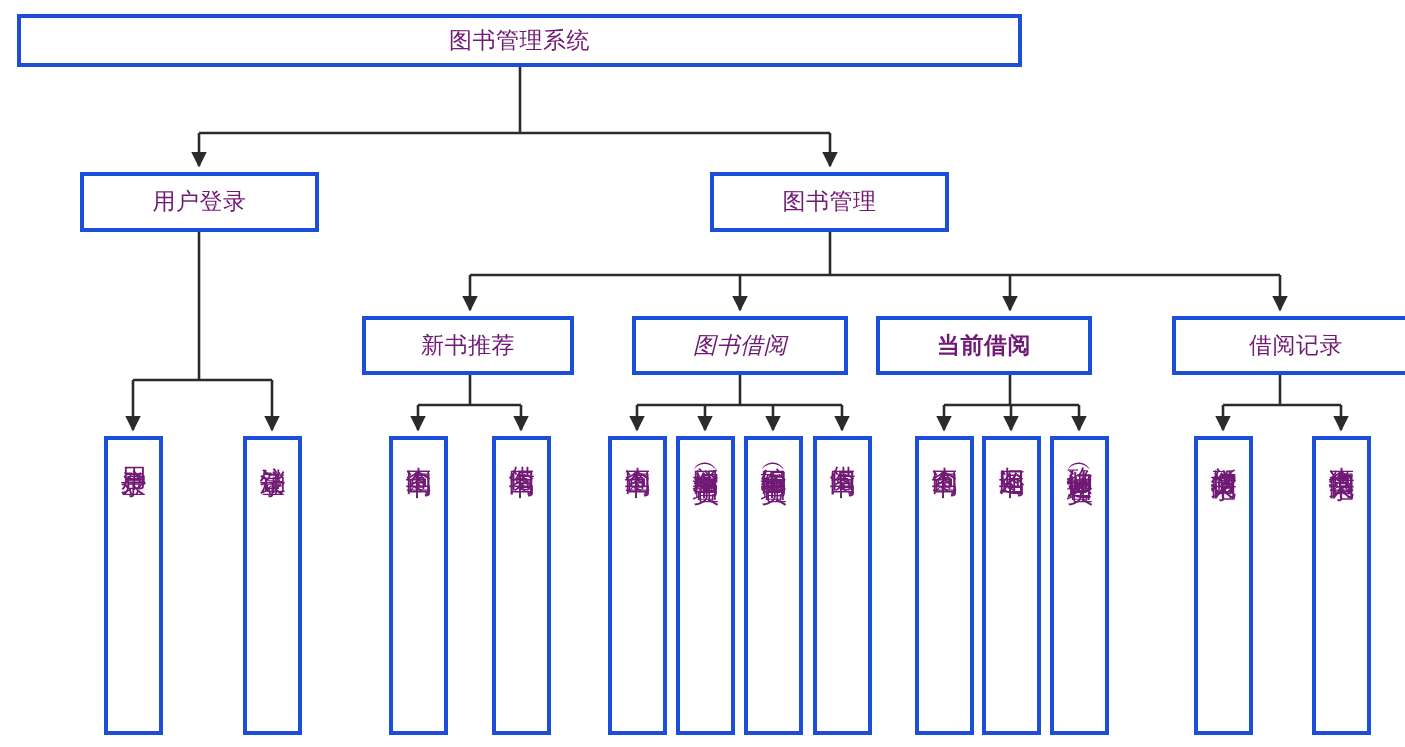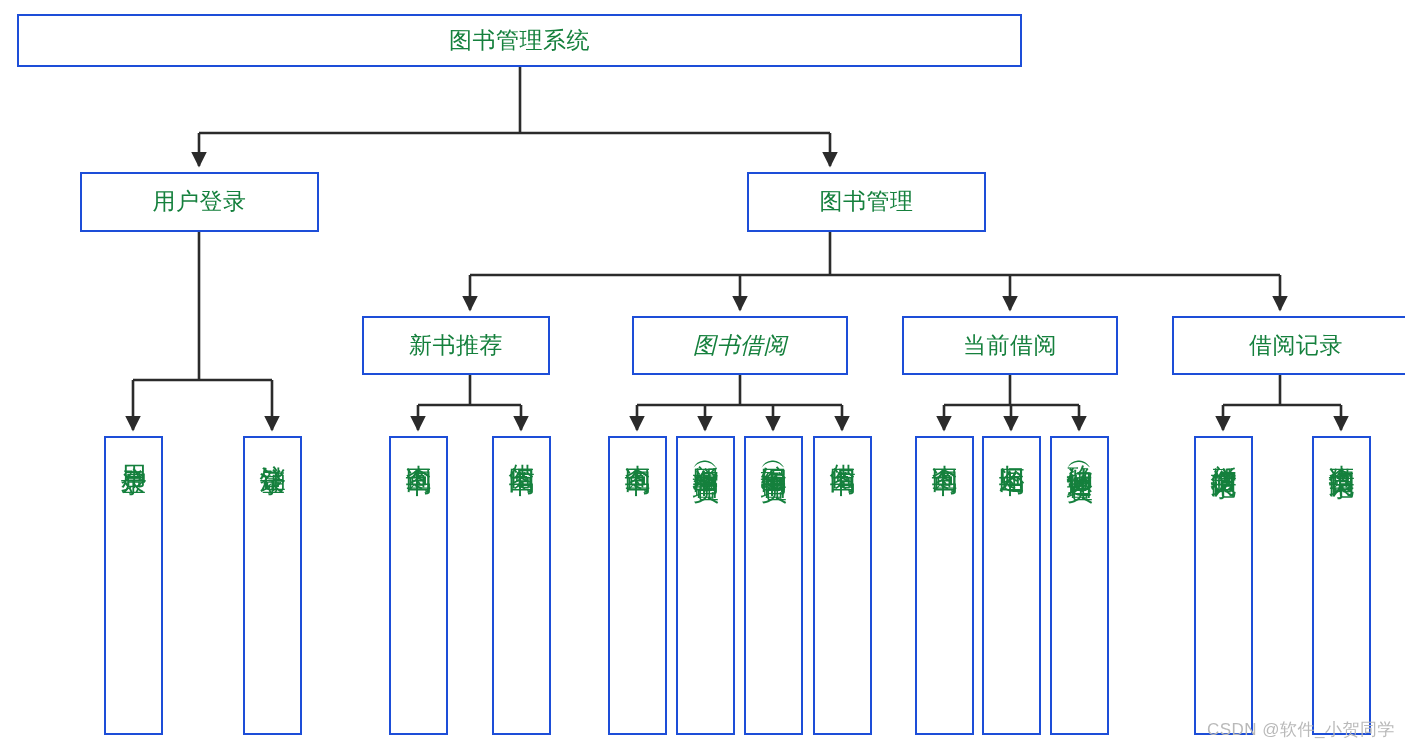--- a/index.html
+++ b/index.html
@@ -22,25 +22,25 @@
     position: absolute;
     left: 0;
     top: 0;
     width: 1405px;
     height: 747px;
   }
   .node {
     position: absolute;
     box-sizing: border-box;
     background: #ffffff;
-    border: 2px solid #1d4ed8;
+    border: 4px solid #1d4ed8;
     display: flex;
     align-items: center;
     justify-content: center;
-    color: #15803d;
+    color: #701a75;
   }
   .node .node-label {
     display: block;
     text-align: center;
     line-height: 1.18;
     letter-spacing: 0.5px;
   }
   .node.horizontal .node-label {
     writing-mode: horizontal-tb;
     font-size: 23px;
@@ -128,33 +128,33 @@
   </svg>
 
   <div class="node horizontal" style="left:17px; top:14px; width:1005px; height:53px;">
     <span class="node-label">图书管理系统</span>
   </div>
 
   <div class="node horizontal" style="left:80px; top:172px; width:239px; height:60px;">
     <span class="node-label">用户登录</span>
   </div>
 
-  <div class="node horizontal" style="left:710px; top:172px; width:239px; height:60px;margin-left:37px;">
+  <div class="node horizontal" style="left:710px; top:172px; width:239px; height:60px;">
     <span class="node-label">图书管理</span>
   </div>
 
-  <div class="node horizontal" style="left:362px; top:316px; width:188px; height:59px;">
+  <div class="node horizontal" style="left:362px; top:316px; width:212px; height:59px;">
     <span class="node-label">新书推荐</span>
   </div>
 
   <div class="node horizontal" style="left:632px; top:316px; width:216px; height:59px;font-style:italic;">
     <span class="node-label">图书借阅</span>
   </div>
 
-  <div class="node horizontal" style="left:902px; top:316px; width:216px; height:59px;">
+  <div class="node horizontal" style="left:876px; top:316px; width:216px; height:59px;font-weight:bold;">
     <span class="node-label">当前借阅</span>
   </div>
 
   <div class="node horizontal" style="left:1172px; top:316px; width:248px; height:59px;">
     <span class="node-label">借阅记录</span>
   </div>
 
   <div class="node vertical" style="left:104px; top:436px; width:59px; height:299px;">
     <span class="node-label">用户登录</span>
   </div>
@@ -200,15 +200,14 @@
   </div>
 
   <div class="node vertical" style="left:1194px; top:436px; width:59px; height:299px;">
     <span class="node-label">新增借阅记录</span>
   </div>
 
   <div class="node vertical" style="left:1312px; top:436px; width:59px; height:299px;">
     <span class="node-label">查询借阅记录</span>
   </div>
 
-  <div class="watermark">CSDN @软件_小贺同学</div>
 
 </div>
 
 </body></html>

